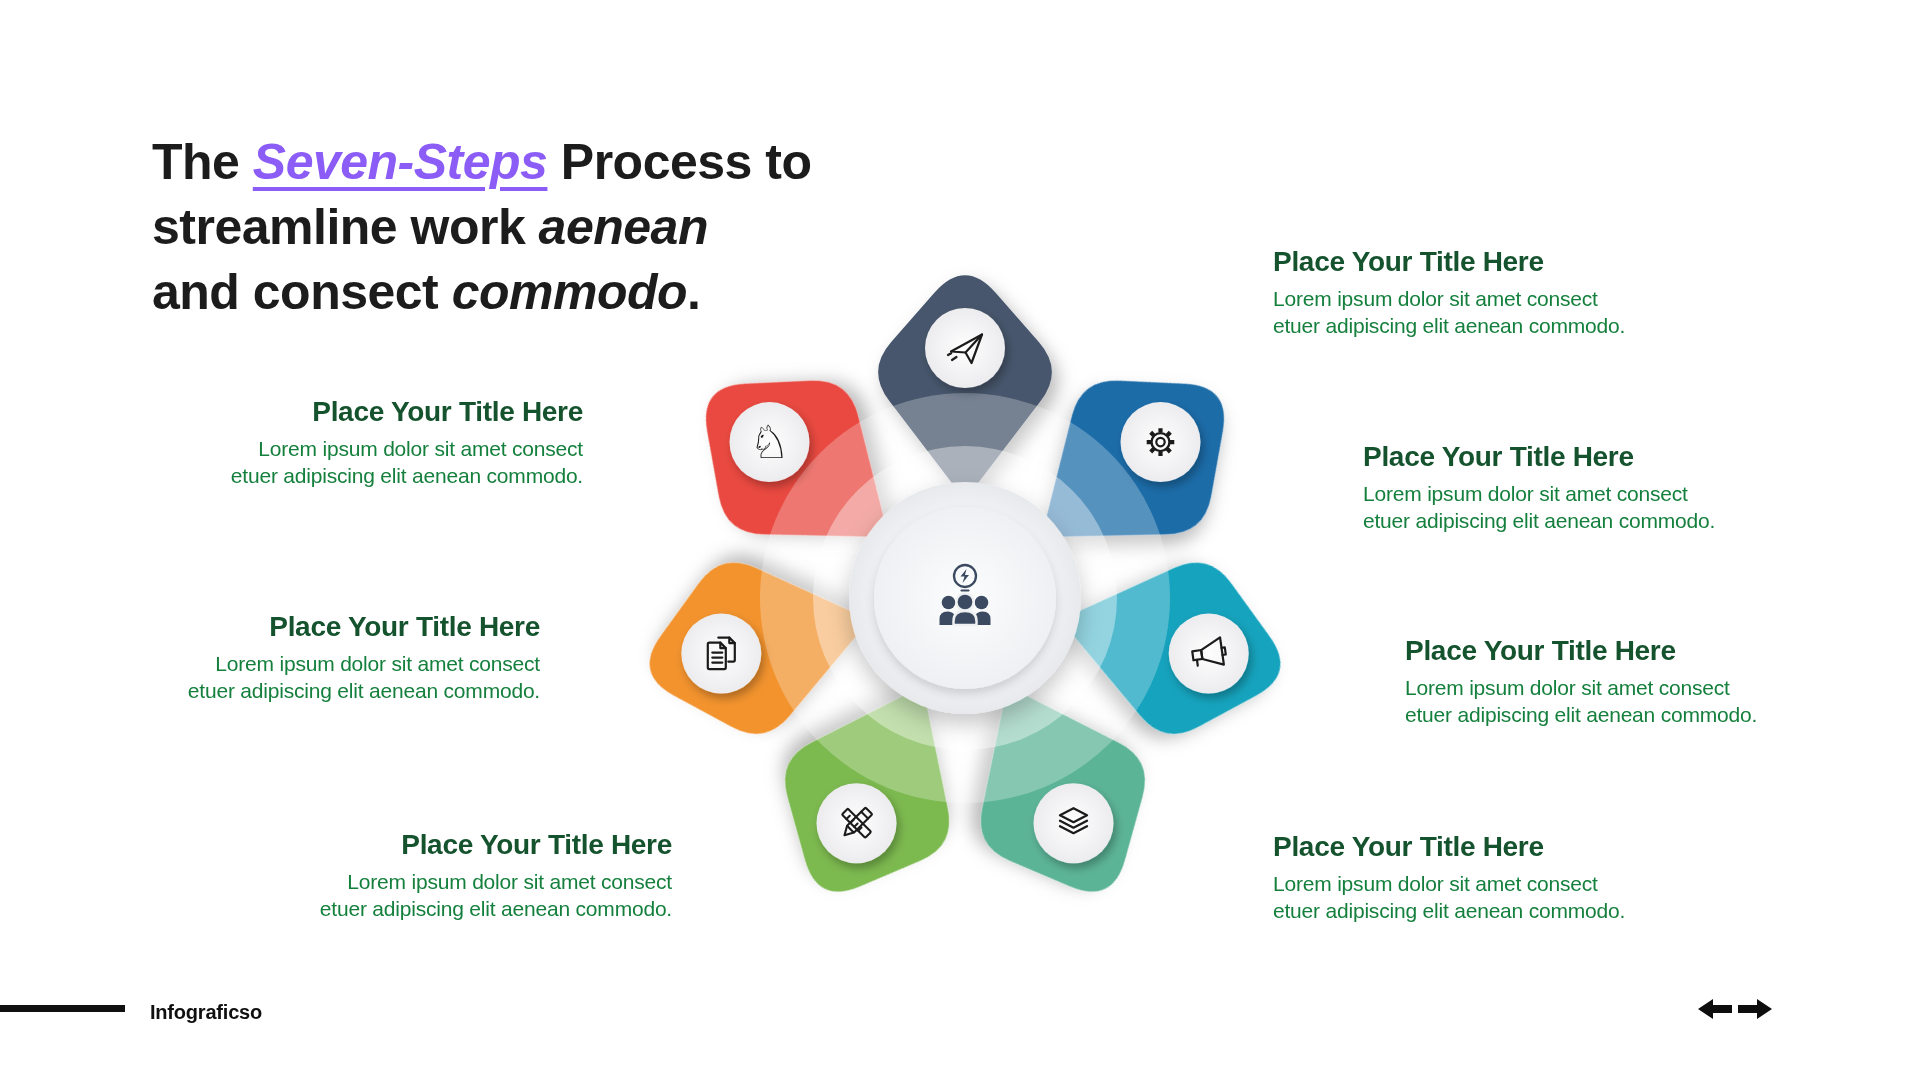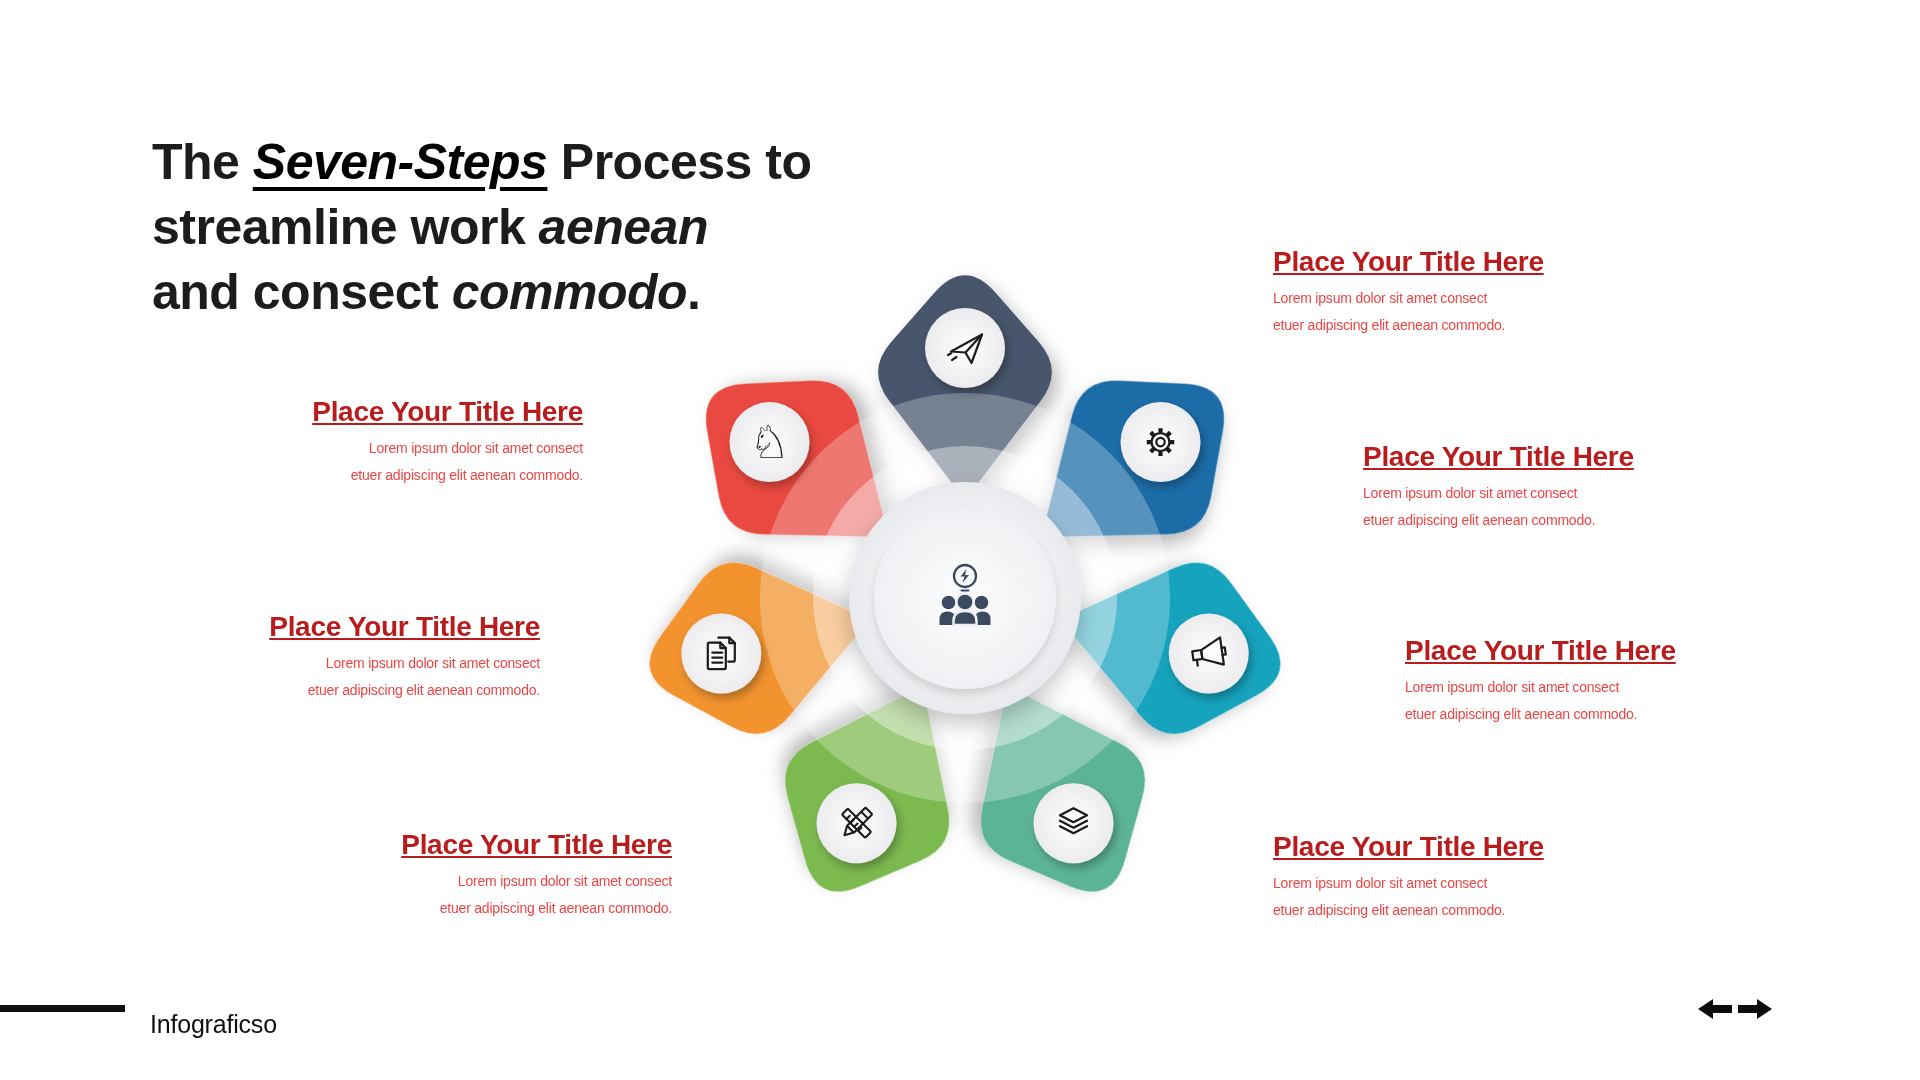--- a/index.html
+++ b/index.html
@@ -7,48 +7,48 @@
     width:1920px; height:1080px; position:relative; overflow:hidden;
     background:#ffffff; font-family:"Liberation Sans", sans-serif;
   }
   
   .main-title {
     position:absolute; left:152px; top:96px; width:720px;
     font-size:50px; font-weight:bold; color:#1c1c1c;
     line-height:65px; letter-spacing:-0.5px;
   }
   .hl {
-    color:#000000; font-style:italic;
+    color:#8b5cf6; font-style:italic;
     text-decoration:underline; text-decoration-thickness:4px; text-underline-offset:8px;
   }
   .it { font-style:italic; }
   
   .step { position:absolute; }
   .step.align-right { text-align:right; }
   .step-title {
-    font-size:28px; font-weight:bold; color:#b91c1c;
-    letter-spacing:-0.3px; margin:0 0 7px 0;text-decoration:underline;
+    font-size:28px; font-weight:bold; color:#14532d;
+    letter-spacing:-0.3px; margin:0 0 7px 0;
   }
   .step-body {
-    font-size:14px; color:#ef4444; line-height:27px; letter-spacing:-0.2px;
+    font-size:21px; color:#15803d; line-height:27px; letter-spacing:-0.2px;
   }
   .pos-r1 { left:1273px; top:246px; }
   .pos-r2 { left:1363px; top:441px; }
   .pos-r3 { left:1405px; top:635px; }
   .pos-r4 { left:1273px; top:831px; }
   .pos-l1 { right:1337px; top:396px; }
   .pos-l2 { right:1380px; top:611px; }
   .pos-l3 { right:1248px; top:829px; }
   
   .flower { position:absolute; left:565px; top:198px; width:800px; height:800px; }
   
   .footer-bar { position:absolute; left:0; top:1005px; width:125px; height:7px; background:#101010; }
   .brand {
     position:absolute; left:150px; top:1001px;
-    font-size:25px; font-weight:normal; color:#101010; letter-spacing:-0.2px;margin-top:9px;
+    font-size:20px; font-weight:bold; color:#101010; letter-spacing:-0.2px;
   }
   .nav-arrows { position:absolute; left:1698px; top:995px; width:74px; height:28px; }
 </style>
 </head>
 <body>
 
 <h1 class="main-title">
   <span>The </span><span class="hl">Seven-Steps</span><span> Process to</span><br>
   <span>streamline work </span><span class="it">aenean</span><br>
   <span>and consect </span><span class="it">commodo</span><span>.</span>

